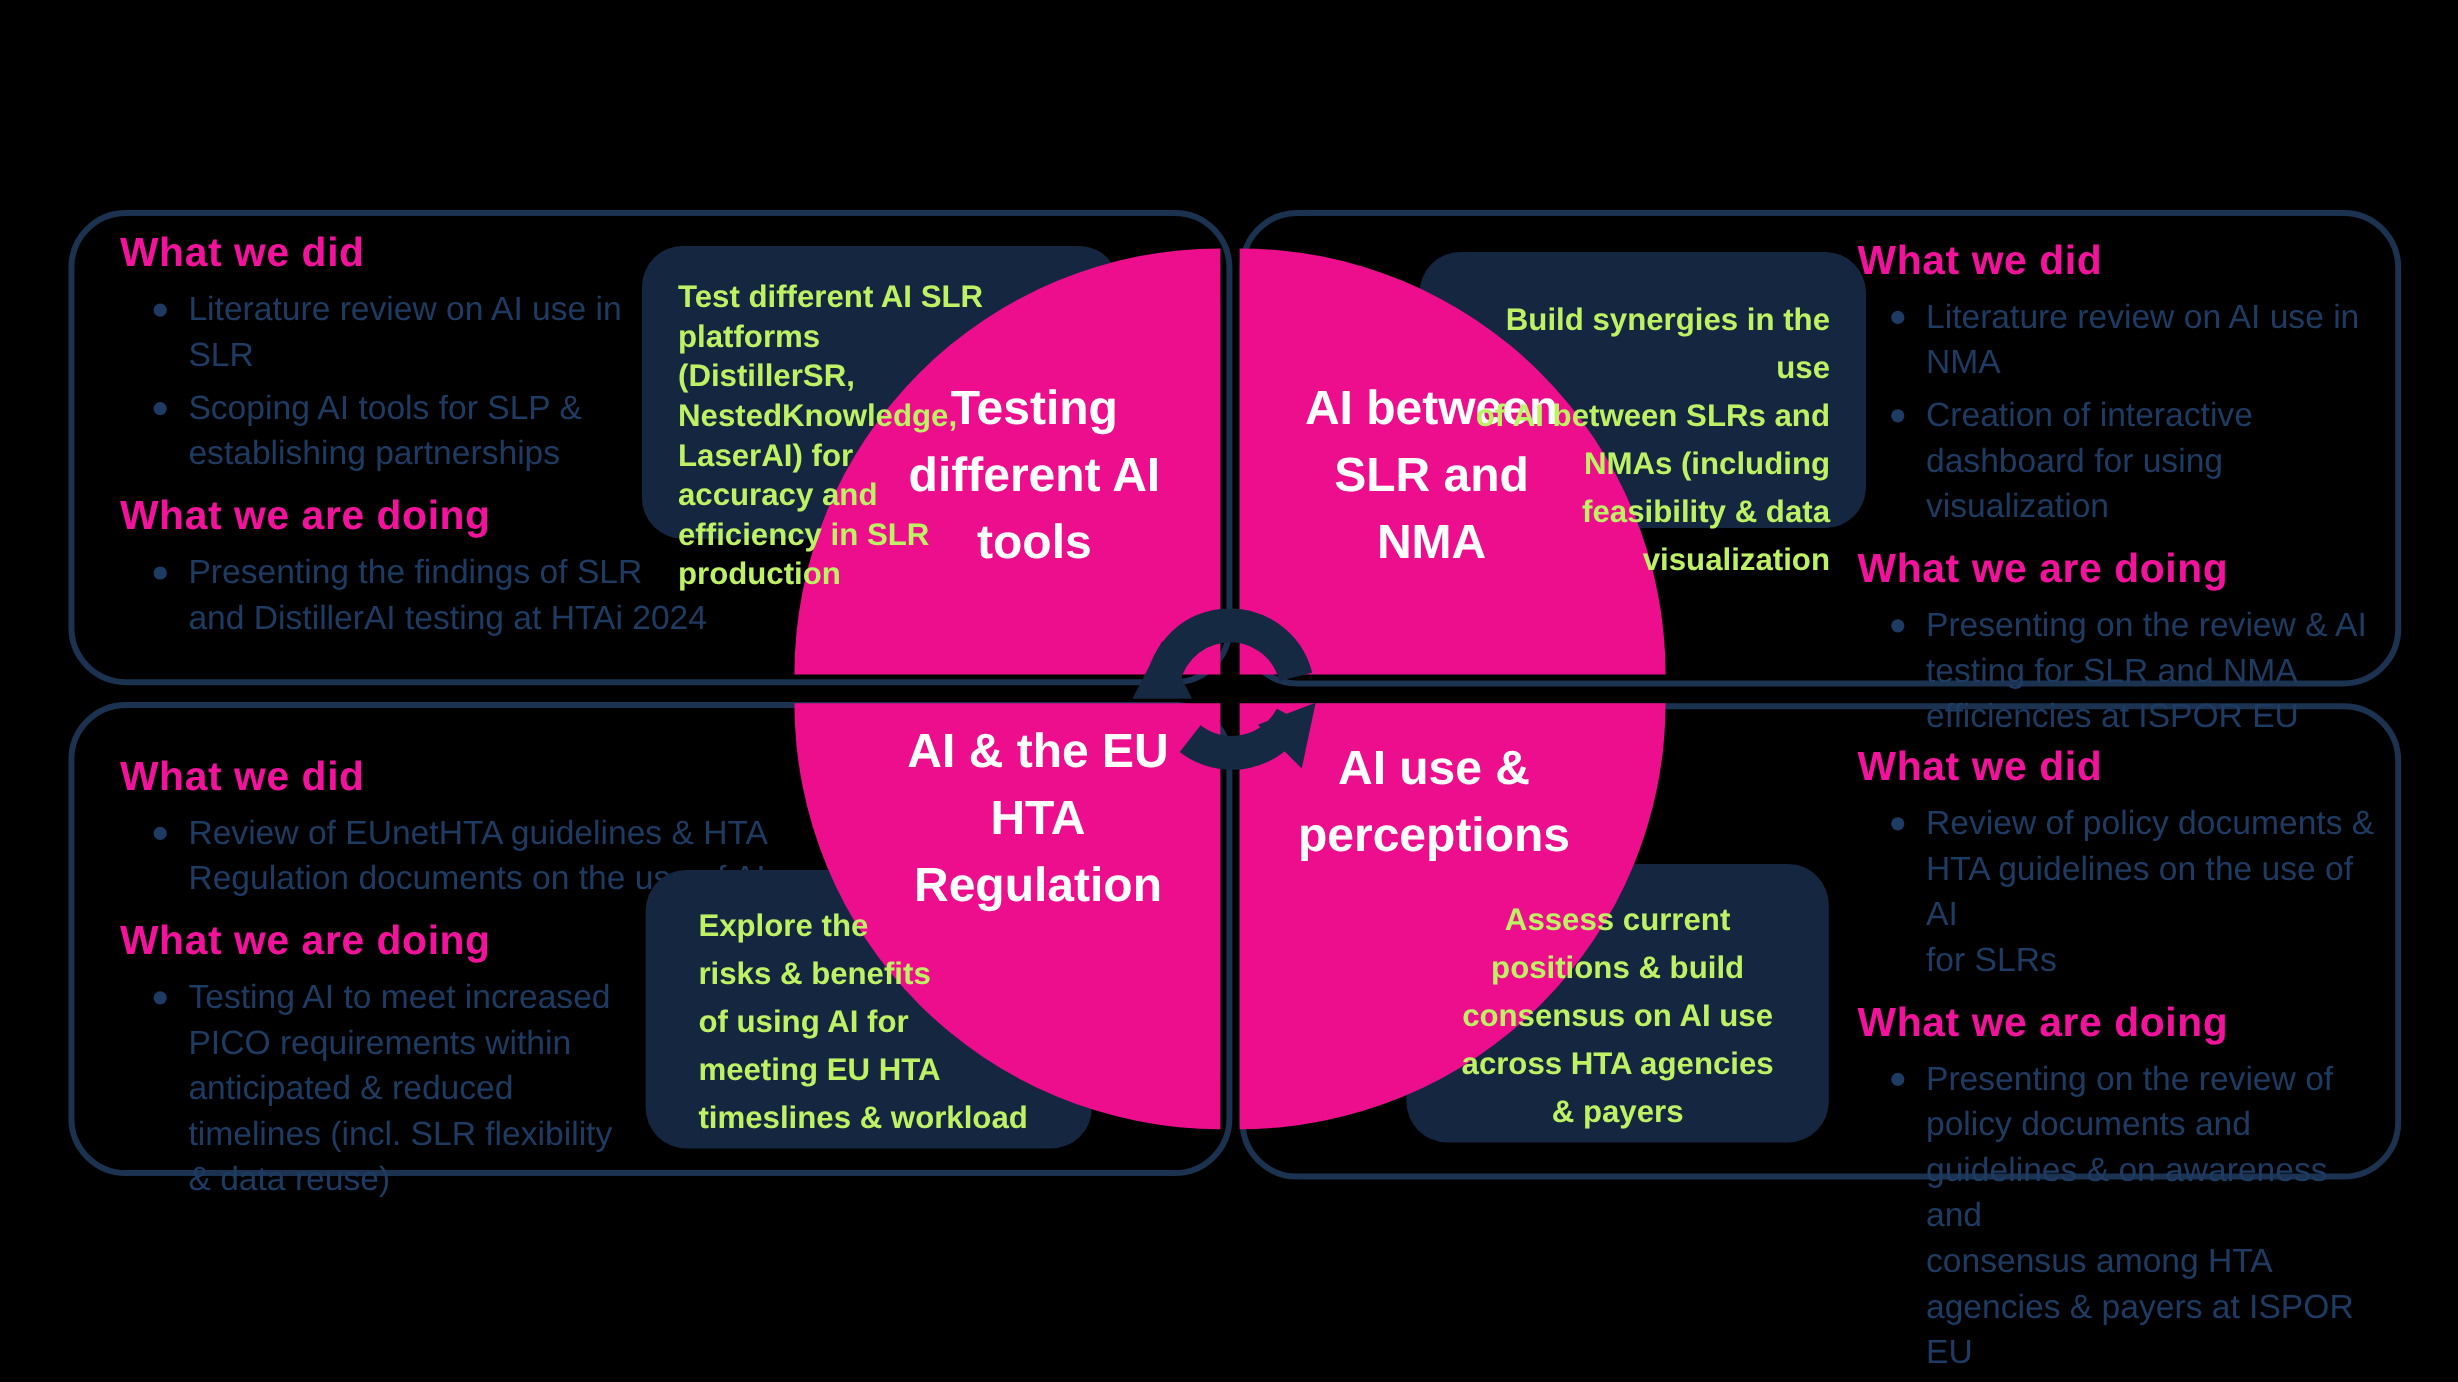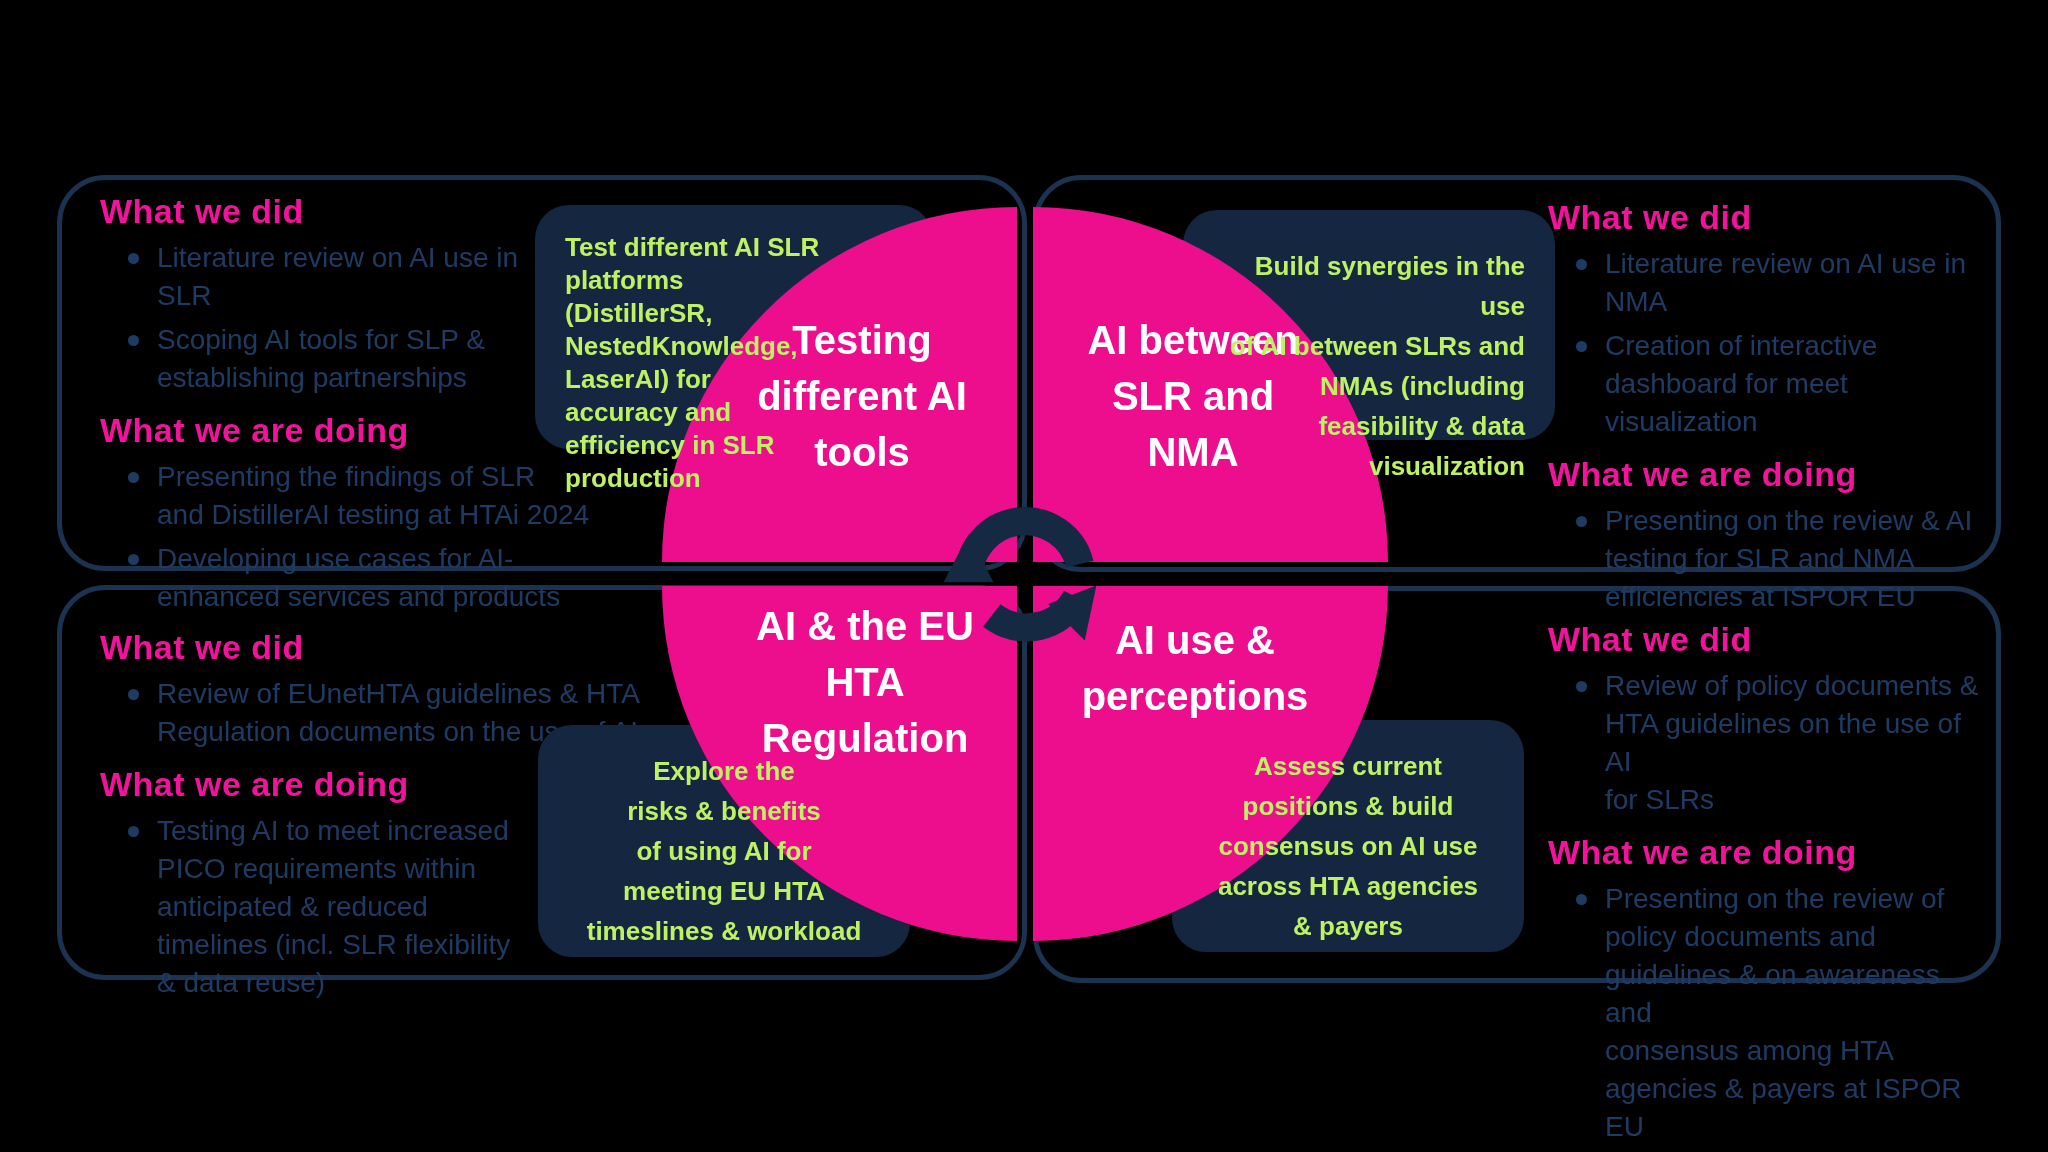--- a/index.html
+++ b/index.html
@@ -42,21 +42,21 @@
 
   
   .ibox-bg{position:absolute;background:#152740;border-radius:34px;z-index:1;}
   .ibox-text{position:absolute;z-index:3;color:#bef264;font-weight:bold;font-size:26px;
              line-height:33px;white-space:pre-line;box-sizing:border-box;}
   .box-tl{left:535px; top:205px;width:398px;height:244px;}
   .tx-tl{padding:26px 30px;text-align:left;}
   .box-tr{left:1183px;top:210px;width:372px;height:230px;}
   .tx-tr{padding:36px 30px;text-align:right;line-height:40px;}
   .box-bl{left:538px; top:725px;width:372px;height:232px;}
-  .tx-bl{padding:26px 34px;text-align:center;line-height:40px;}
+  .tx-bl{padding:26px 44px;text-align:left;line-height:40px;}
   .box-br{left:1172px;top:720px;width:352px;height:232px;}
   .tx-br{padding:26px 28px;text-align:center;line-height:40px;}
 
   
   .cicon{position:absolute;left:942px;top:491px;width:166px;height:166px;z-index:4;}
 </style>
 </head>
 <body>
 
 <div class="stage">
@@ -80,40 +80,35 @@
 establishing partnerships</span>
         </li>
     </ul>
     <div class="phead second">What we are doing</div>
     <ul class="plist">
       <li>
           <span class="dot"></span>
           <span class="ptext">Presenting the findings of SLR
 and DistillerAI testing at HTAi 2024</span>
         </li>
-      <li>
-          <span class="dot"></span>
-          <span class="ptext">Developing use cases for AI-
-enhanced services and products</span>
-        </li>
     </ul>
   </div>
 
   <div class="pcontent pc-tr">
     <div class="phead">What we did</div>
     <ul class="plist">
       <li>
           <span class="dot"></span>
           <span class="ptext">Literature review on AI use in
 NMA</span>
         </li>
       <li>
           <span class="dot"></span>
           <span class="ptext">Creation of interactive
-dashboard for meet visualization</span>
+dashboard for using visualization</span>
         </li>
     </ul>
     <div class="phead second">What we are doing</div>
     <ul class="plist">
       <li>
           <span class="dot"></span>
           <span class="ptext">Presenting on the review &amp; AI
 testing for SLR and NMA
 efficiencies at ISPOR EU</span>
         </li>

